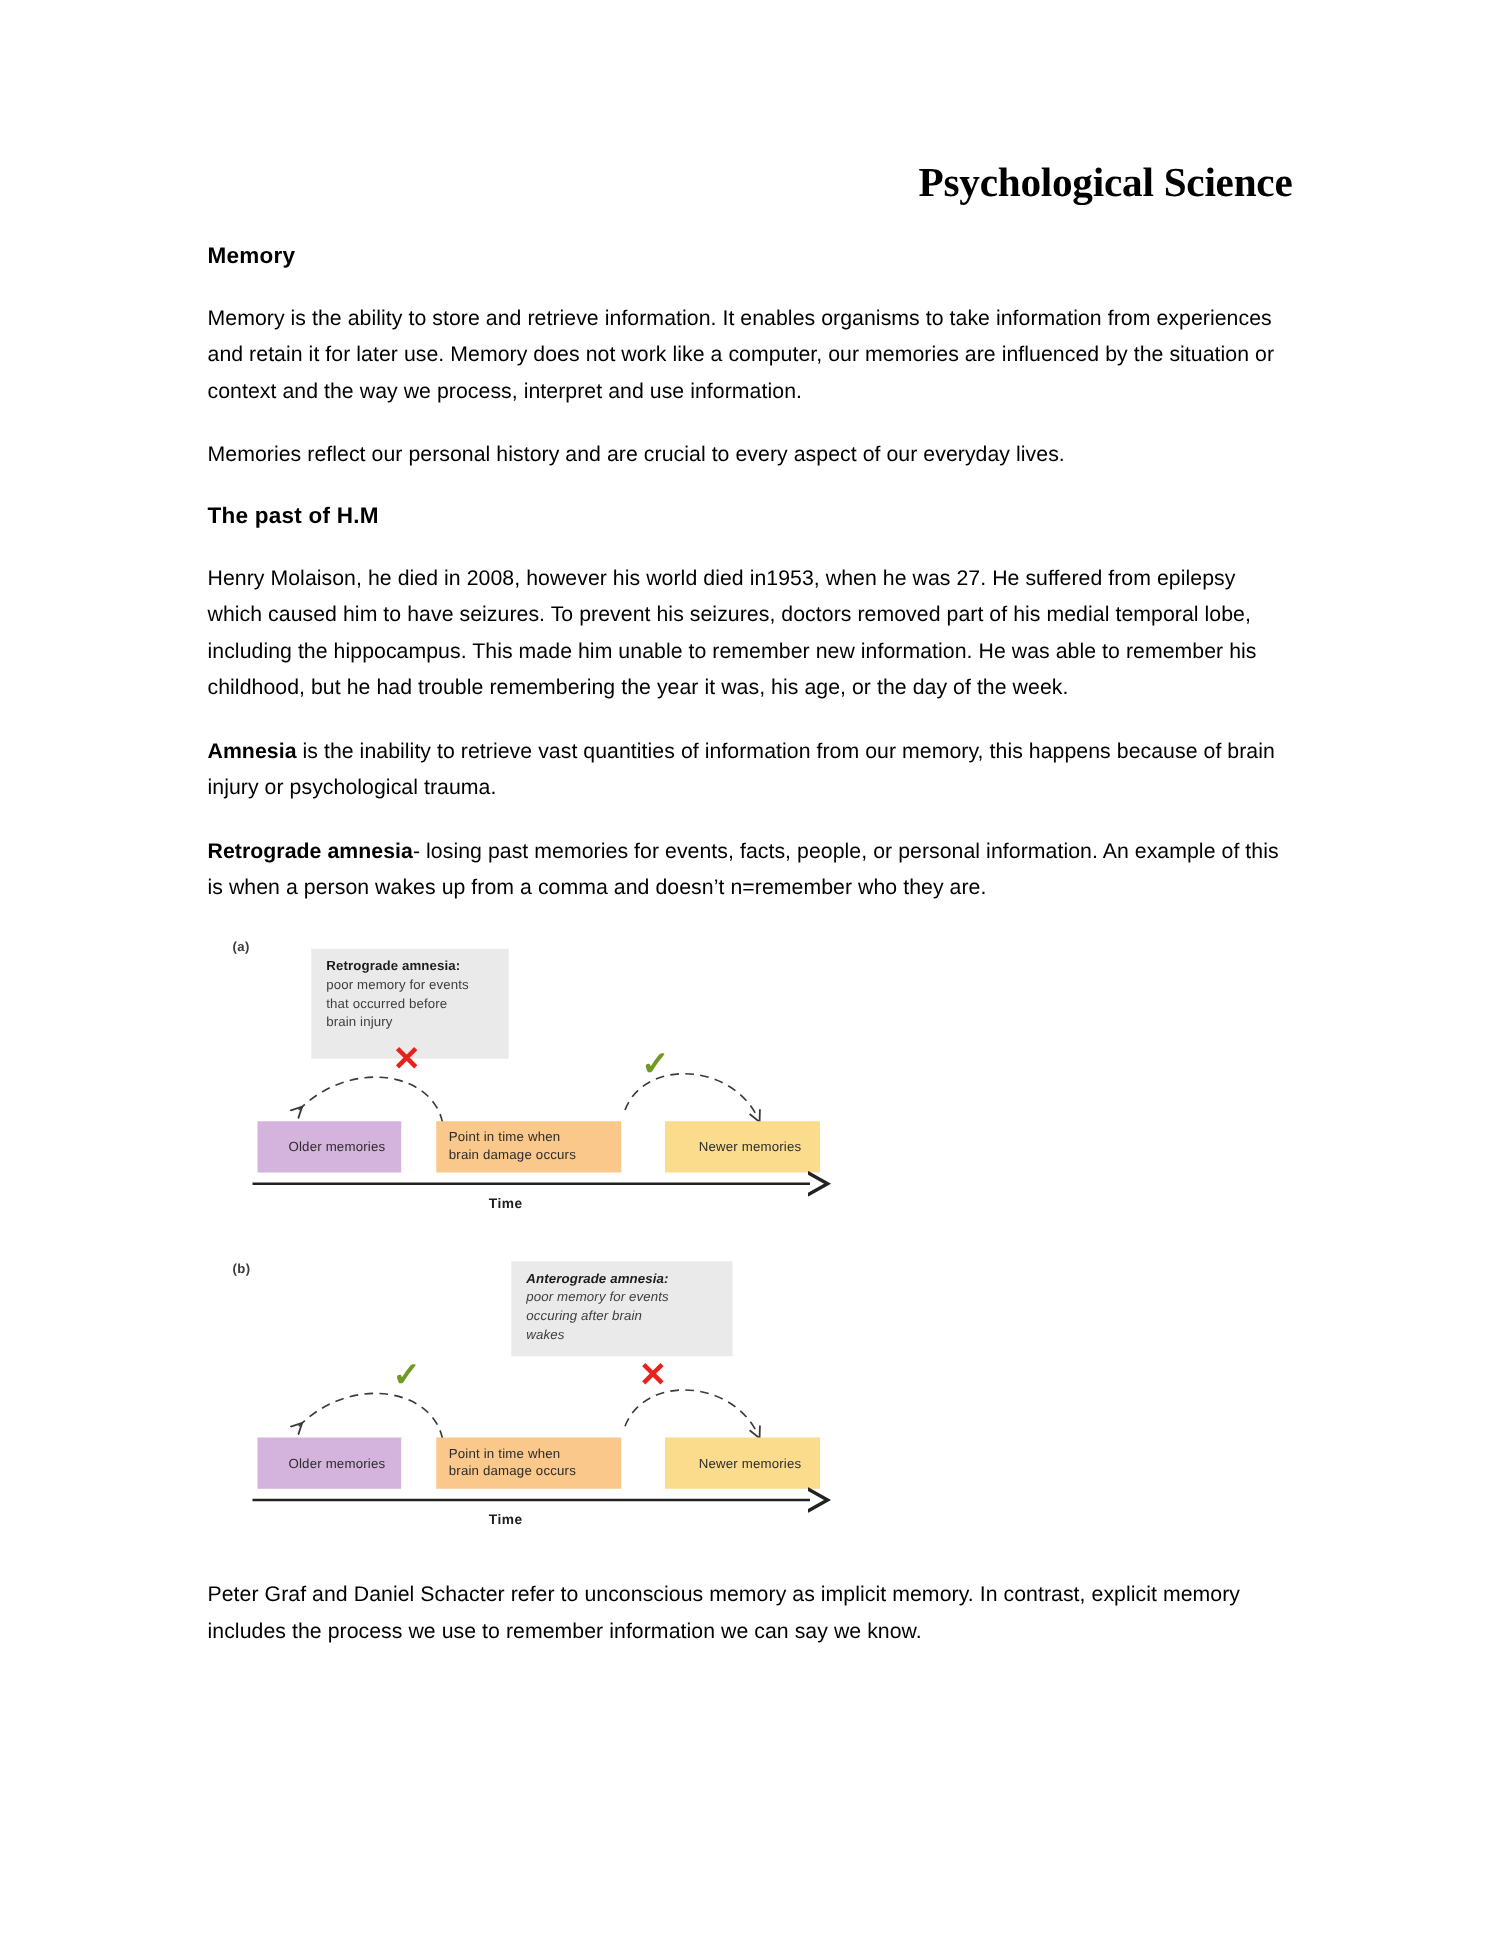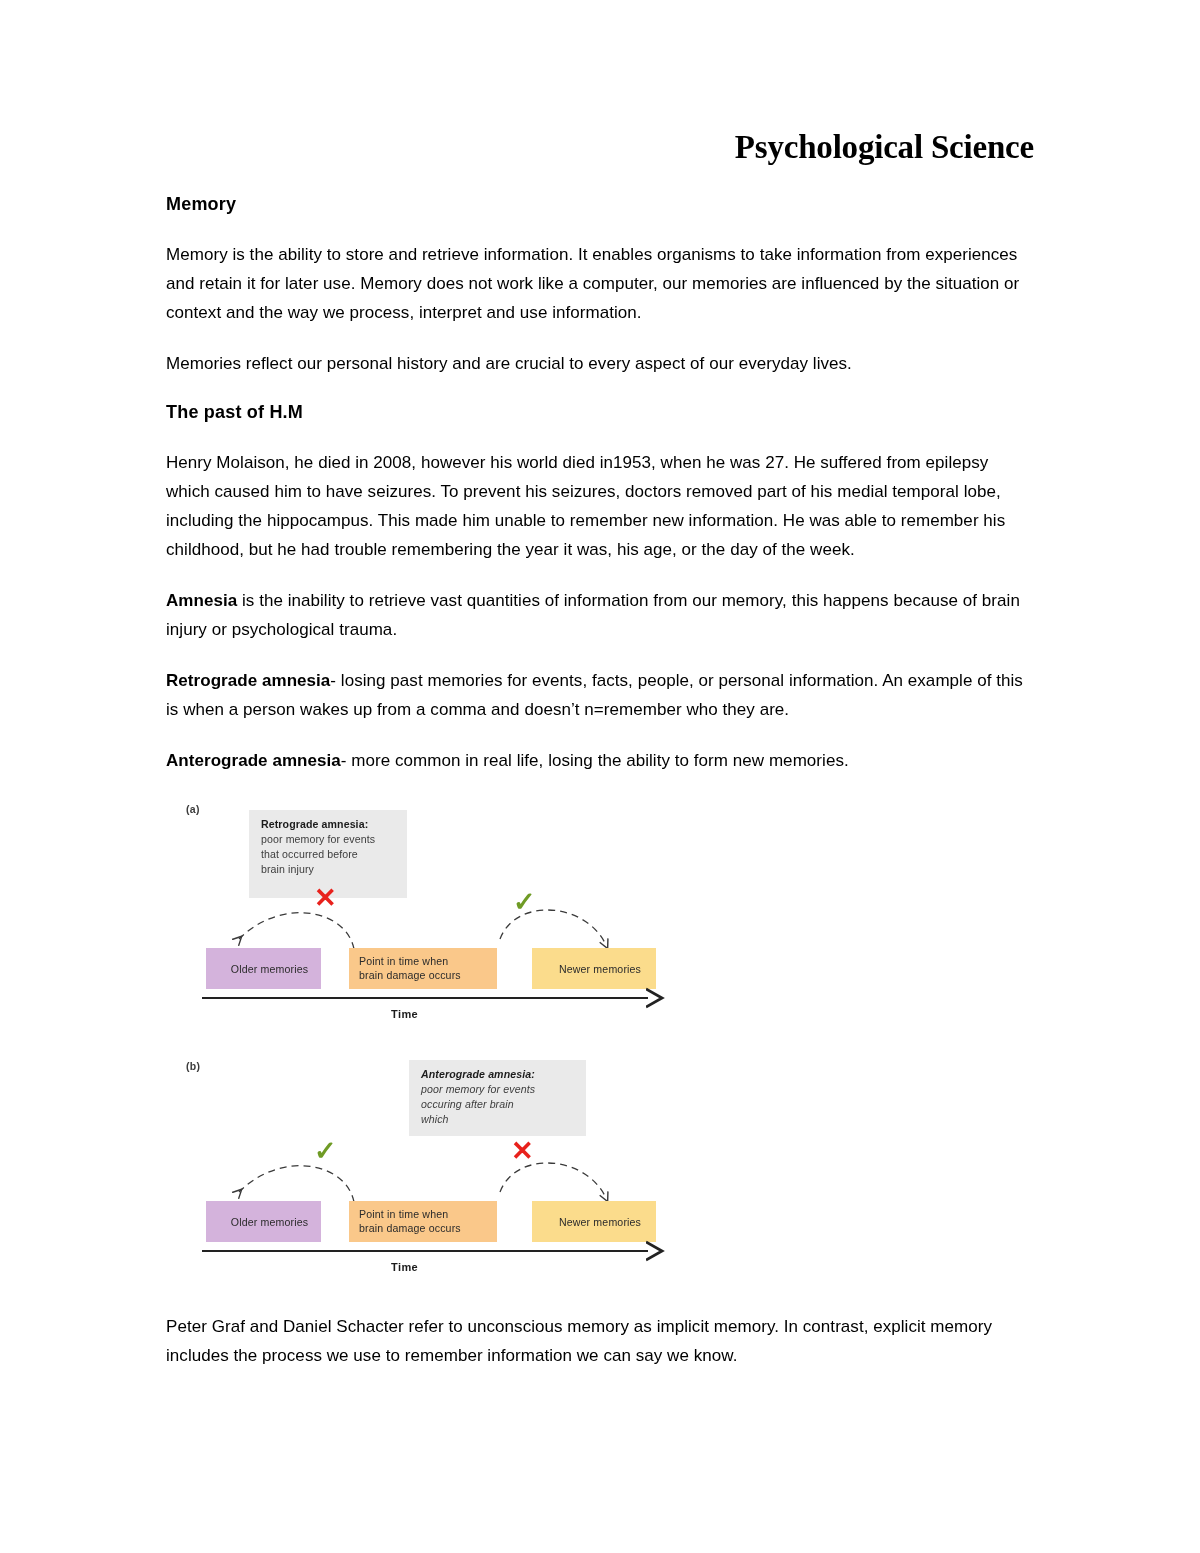--- a/index.html
+++ b/index.html
@@ -137,21 +137,20 @@
     <p class="body-par">Memories reflect our personal history and are crucial to every aspect of our everyday lives.</p>
 
     <div class="h-sub">The past of H.M</div>
 
     <p class="body-par">Henry Molaison, he died in 2008, however his world died in1953, when he was 27. He suffered from epilepsy which caused him to have seizures. To prevent his seizures, doctors removed part of his medial temporal lobe, including the hippocampus. This made him unable to remember new information. He was able to remember his childhood, but he had trouble remembering the year it was, his age, or the day of the week.</p>
 
     <p class="body-par"><b>Amnesia</b><span> is the inability to retrieve vast quantities of information from our memory, this happens because of brain injury or psychological trauma.</span></p>
 
     <p class="body-par"><b>Retrograde amnesia</b><span>- losing past memories for events, facts, people, or personal information. An example of this is when a person wakes up from a comma and doesn’t n=remember who they are.</span></p>
 
-    <p class="body-par"><b>Anterograde amnesia</b><span>- more common in real life, losing the ability to form new memories.</span></p>
 
     <div class="figure-wrap">
 
       <div class="panel">
 
         <div class="panel-label" style="left:0px; top:6px;">(a)</div>
 
         <div class="callout" style="left:63px; top:13px; width:158px; height:88px;">
           <div class="c-title">Retrograde amnesia:</div>
           <div class="c-line">poor memory for events</div>
@@ -199,21 +198,21 @@
       </div>
 
       <div class="panel panel-b">
 
         <div class="panel-label" style="left:0px; top:6px;">(b)</div>
 
         <div class="callout" style="left:223px; top:6px; width:177px; height:76px;font-style:italic;">
           <div class="c-title">Anterograde amnesia:</div>
           <div class="c-line">poor memory for events</div>
           <div class="c-line">occuring after brain</div>
-          <div class="c-line">which</div>
+          <div class="c-line">wakes</div>
         </div>
 
         <svg class="arcs" width="480" height="228" viewBox="0 0 480 228">
           <defs>
             <marker id="ah-b-left" markerWidth="9" markerHeight="9" refX="5" refY="4.5" orient="auto">
               <path d="M9,1 L2,4.5 L9,8" fill="none" stroke="#3a3a3a" stroke-width="1.1"></path>
             </marker>
             <marker id="ah-b-right" markerWidth="9" markerHeight="9" refX="5" refY="4.5" orient="auto">
               <path d="M1,1 L8,4.5 L1,8" fill="none" stroke="#3a3a3a" stroke-width="1.1"></path>
             </marker>

